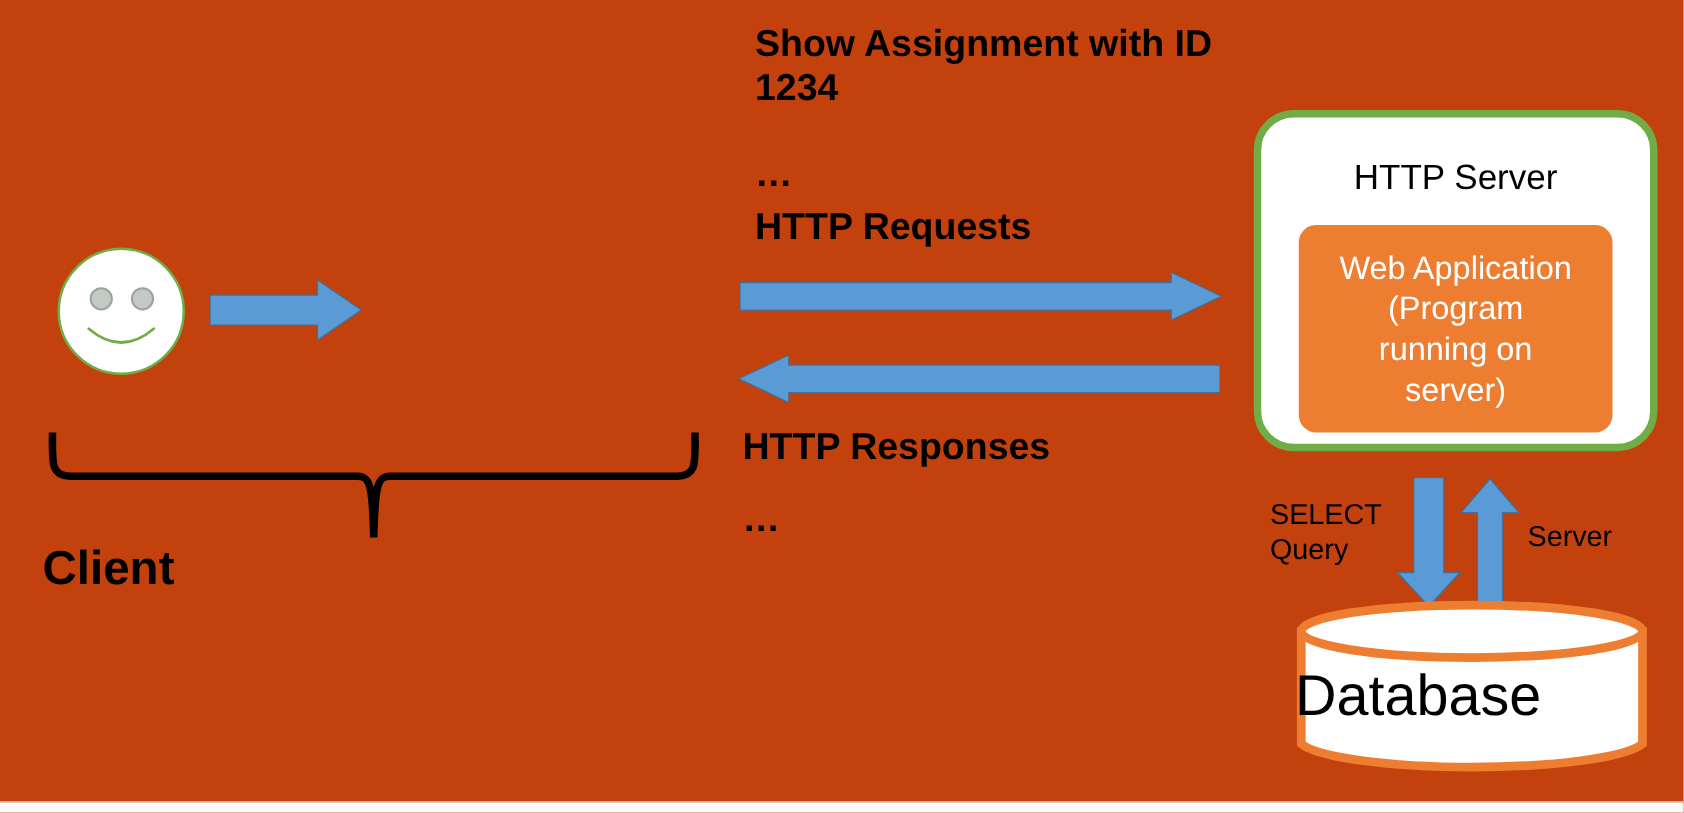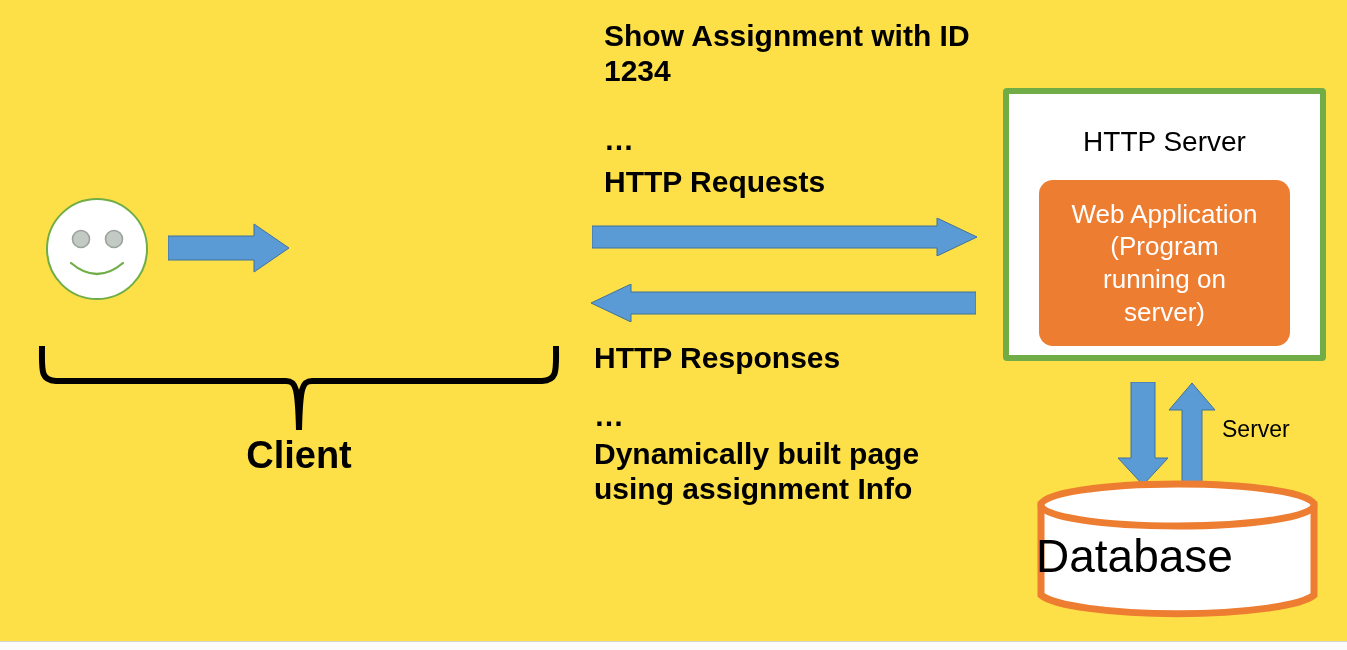--- a/index.html
+++ b/index.html
@@ -9,21 +9,21 @@
     background: #ffffff;
   }
   body {
     font-family: "Liberation Sans", sans-serif;
     -webkit-font-smoothing: antialiased;
   }
   #canvas {
     position: relative;
     width: 1347px;
     height: 650px;
-    background: #fde047;
+    background: #c2410c;
     overflow: hidden;
   }
   .abs { position: absolute; }
 
   
   .txt-bold {
     font-weight: bold;
     color: #000000;
     line-height: 1.18;
     white-space: pre-line;
@@ -121,21 +121,20 @@
   #client-brace {
     left: 34px;
     top: 344px;
     width: 530px;
     height: 86px;
   }
   #client-label {
     left: 34px;
     top: 434px;
     width: 530px;
-    text-align: center;
     font-size: 38px;
     font-weight: bold;
     color: #000000;
   }
 
   
   #http-request-arrow {
     left: 592px;
     top: 218px;
     width: 386px;
@@ -148,21 +147,21 @@
     height: 38px;
   }
 
   
   #http-server-box {
     left: 1003px;
     top: 88px;
     width: 323px;
     height: 273px;
     border: 6px solid #70AD47;
-    border-radius: 4px;
+    border-radius: 32px;
     background: #ffffff;
     box-sizing: border-box;
   }
   #http-server-label {
     left: 0;
     top: 32px;
     width: 311px;
     text-align: center;
     font-size: 28px;
     color: #000000;
@@ -257,22 +256,20 @@
 1234</div>
 
   <div class="abs txt-bold" id="request-ellipsis">…</div>
 
   <div class="abs txt-bold" id="response-kind-label">HTTP Responses</div>
 
   <div class="abs txt-bold" id="request-kind-label">HTTP Requests</div>
 
   <div class="abs txt-bold" id="response-ellipsis">…</div>
 
-  <div class="abs txt-bold" id="response-detail-label">Dynamically built page
-using assignment Info</div>
 
   <svg class="abs" id="smiley-face" viewBox="0 0 106 106">
     <circle cx="53" cy="53" r="50" fill="#ffffff" stroke="#70AD47" stroke-width="2"></circle>
     <circle cx="37" cy="43" r="8.5" fill="#C3C9C4" stroke="#9BA39C" stroke-width="1.6"></circle>
     <circle cx="70" cy="43" r="8.5" fill="#C3C9C4" stroke="#9BA39C" stroke-width="1.6"></circle>
     <path d="M 27 67 Q 53 89 79 67" fill="none" stroke="#70AD47" stroke-width="2.2" stroke-linecap="round"></path>
   </svg>
 
   <svg class="abs" id="user-to-browser-arrow" viewBox="0 0 122 52">
     <polygon points="0,14 86,14 86,2 121,26 86,50 86,38 0,38" fill="#5B9BD5" stroke="#41719C" stroke-width="1"></polygon>
@@ -306,20 +303,22 @@
   </div>
 
   <svg class="abs" id="select-query-arrow" viewBox="0 0 52 104">
     <polygon points="14,0 38,0 38,76 51,76 26,103 1,76 14,76" fill="#5B9BD5" stroke="#41719C" stroke-width="1"></polygon>
   </svg>
 
   <svg class="abs" id="result-arrow" viewBox="0 0 48 104">
     <polygon points="24,1 47,28 34,28 34,104 14,104 14,28 1,28" fill="#5B9BD5" stroke="#41719C" stroke-width="1"></polygon>
   </svg>
 
+  <div class="abs txt-reg" id="select-query-label">SELECT
+Query</div>
 
   <div class="abs txt-reg" id="result-label">Server</div>
 
   <svg class="abs" id="database-cylinder" viewBox="0 0 283 140">
     <path d="M 5 25 L 5 115 A 139 23 0 0 0 278 115 L 278 25 Z" fill="#ffffff" stroke="#ED7D31" stroke-width="7"></path>
     <ellipse cx="141.5" cy="25" rx="136.5" ry="21" fill="#ffffff" stroke="#ED7D31" stroke-width="7"></ellipse>
   </svg>
 
   <div class="abs" id="database-label">Database</div>
 

